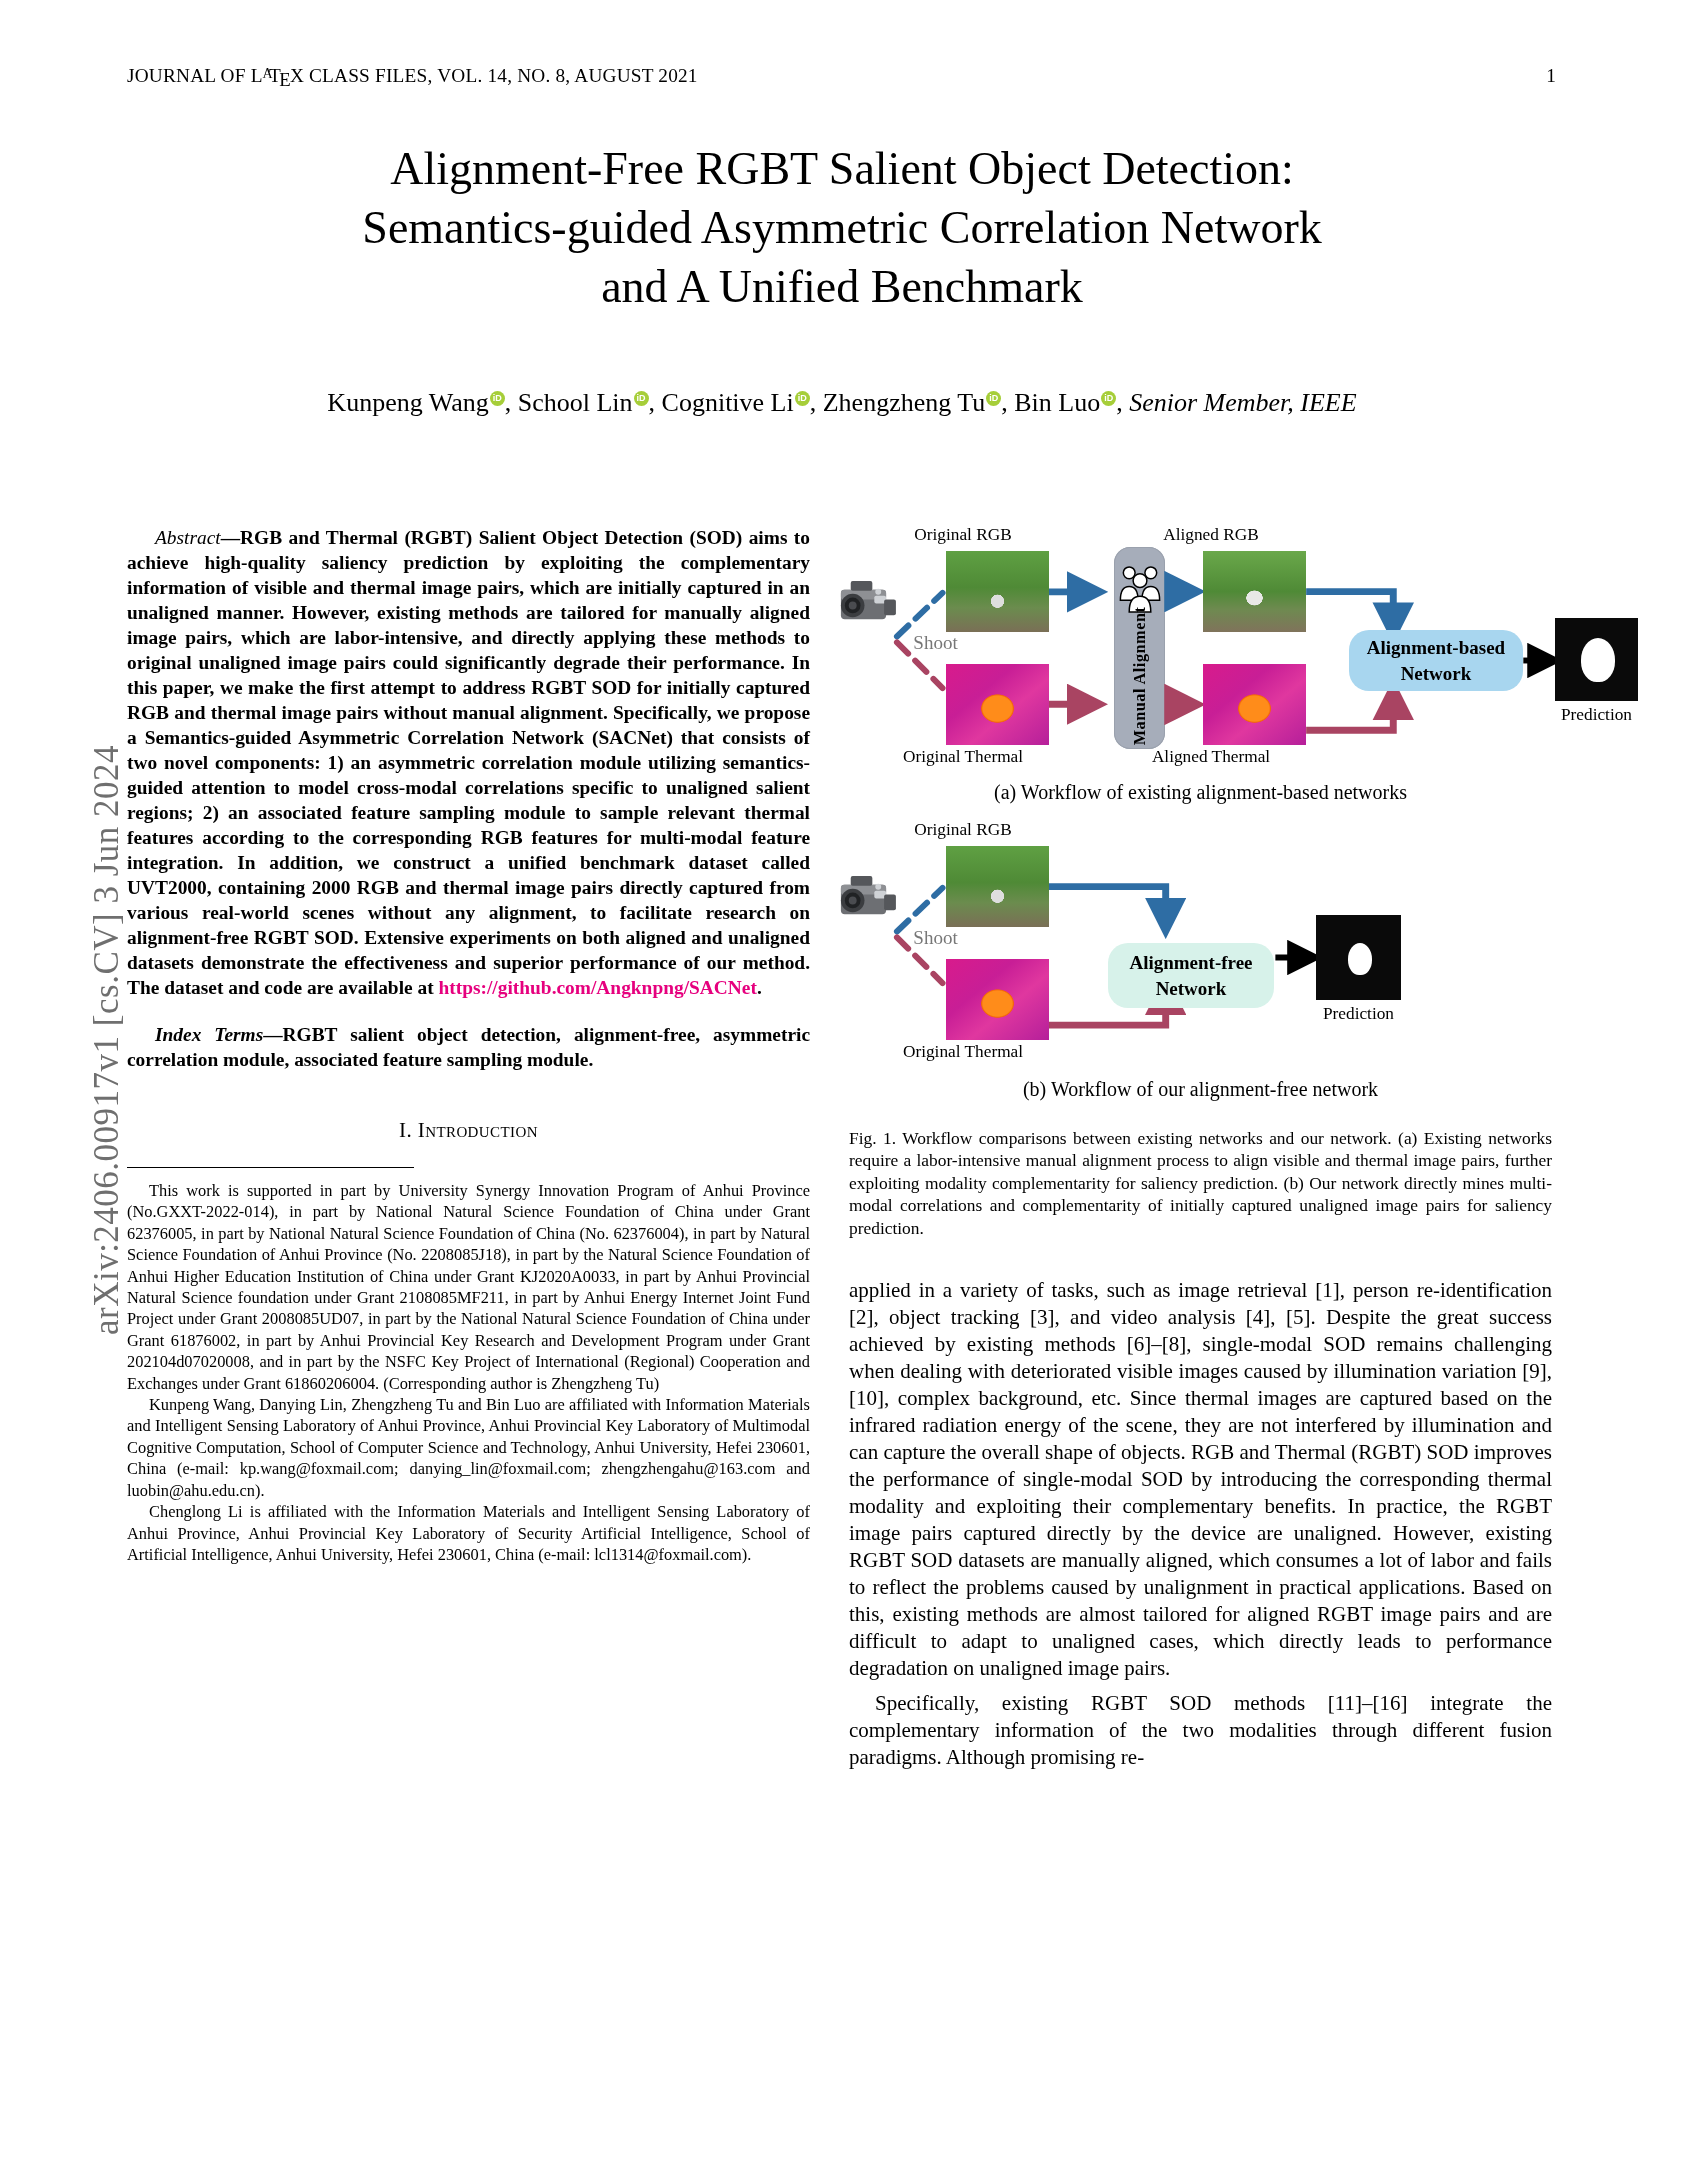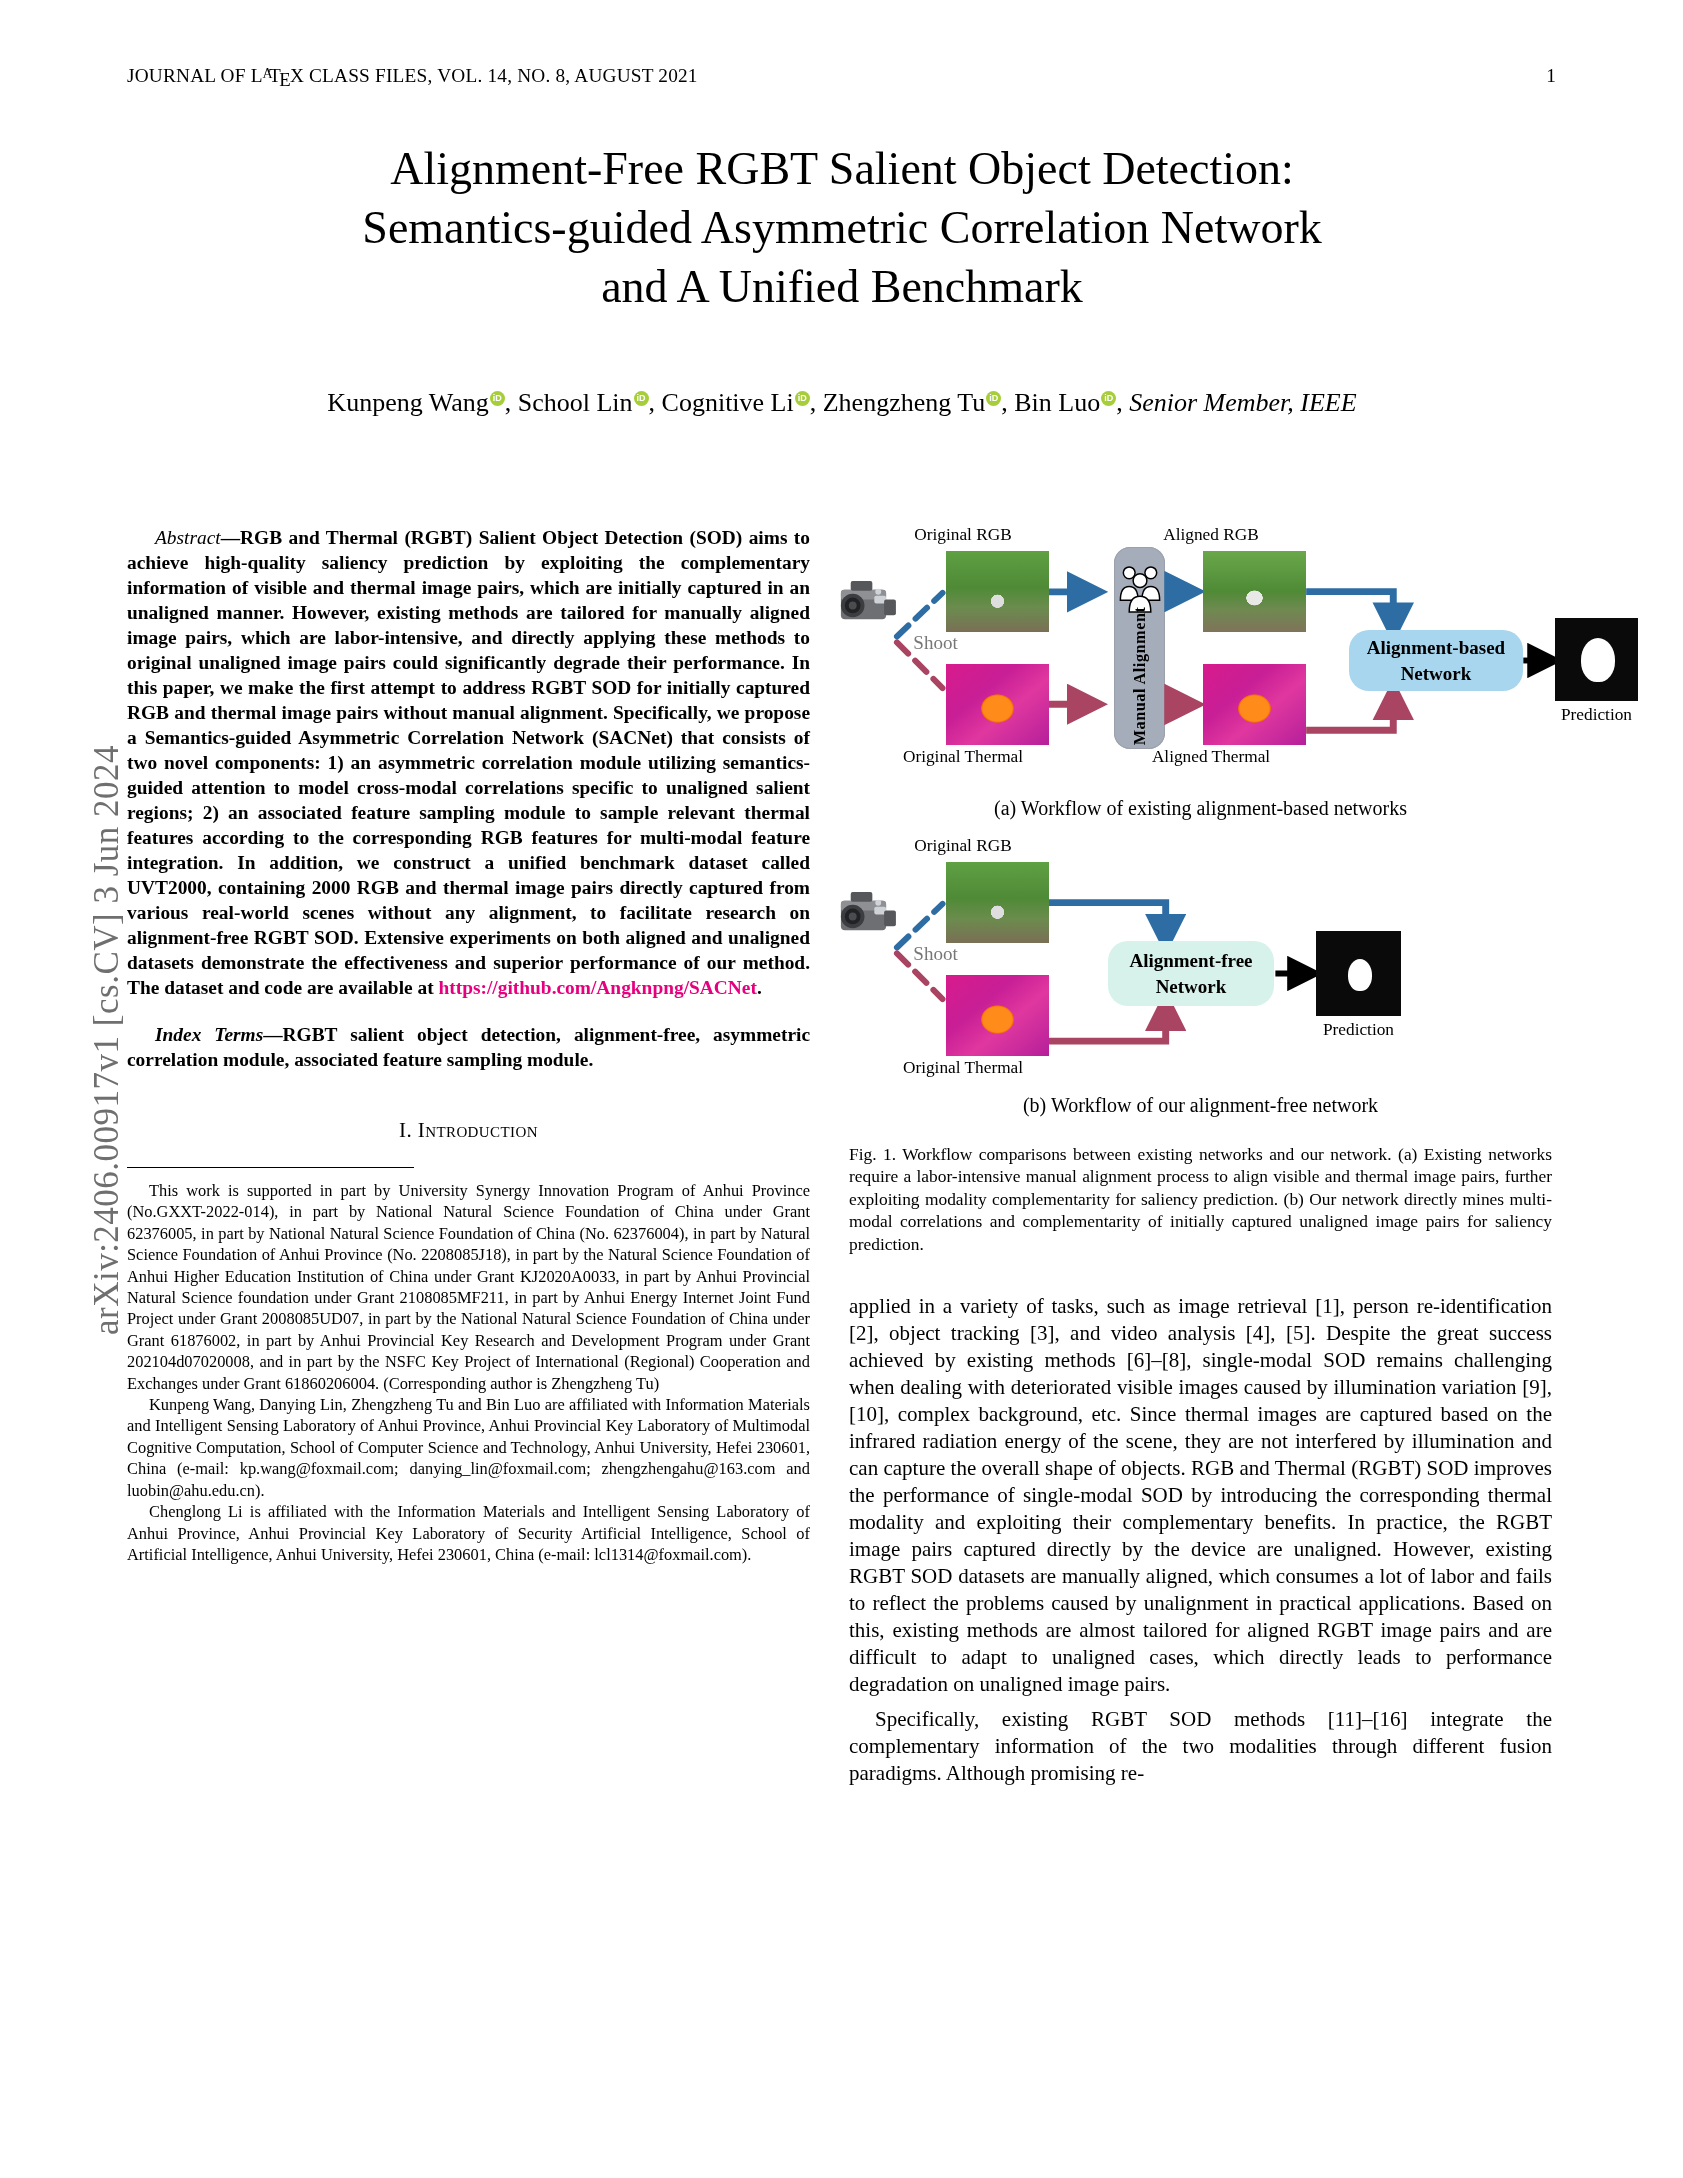--- a/index.html
+++ b/index.html
@@ -353,21 +353,21 @@
           </defs>
           <line x1="0" y1="31" x2="28" y2="31" stroke="#000" stroke-width="6" marker-end="url(#kA)"></line>
         </svg>
 
         <div class="thumb pred" style="left:706px; top:93px; width:83px; height:83px;">
           <div class="blob" style="left:26px; top:20px; width:34px; height:44px;"></div>
         </div>
         <div class="fig-label" style="left:686px; top:180px; width:123px;">Prediction</div>
       </div>
 
-      <div class="caption-ab" style="position:relative; margin-top:24px;">(a) Workflow of existing alignment-based networks</div>
+      <div class="caption-ab" style="position:relative; margin-top:8px;">(a) Workflow of existing alignment-based networks</div>
 
       <div class="fig-panel" style="height:248px; margin-top:16px;">
 
         <div class="fig-label" style="left:0px; top:0px; width:228px;">Original RGB</div>
         <div class="fig-label" style="left:0px; top:222px; width:228px;">Original Thermal</div>
         <div class="fig-label" style="left:42px; top:107px; width:89px; color:#777; font-size:19px;">Shoot</div>
 
         <div class="camera" style="left:-22px; top:51px;">
           <svg width="73" height="55" viewBox="0 0 74 56">
             <rect x="14" y="14" width="46" height="30" rx="4" fill="#6d6f73"></rect>
@@ -396,21 +396,21 @@
               <path d="M0,0 L6,3 L0,6 z" fill="#2e6da4"></path>
             </marker>
             <marker id="rB" markerWidth="6" markerHeight="6" refX="4" refY="3" orient="auto">
               <path d="M0,0 L6,3 L0,6 z" fill="#a94462"></path>
             </marker>
           </defs>
           <path d="M0 41 L118 41 L118 80" stroke="#2e6da4" stroke-width="7" fill="none" marker-end="url(#bB)"></path>
           <path d="M0 181 L118 181 L118 143" stroke="#a94462" stroke-width="7" fill="none" marker-end="url(#rB)"></path>
         </svg>
 
-        <div class="netbox free" style="left:259px; top:105px; width:166px; height:65px;">
+        <div class="netbox free" style="left:259px; top:123px; width:166px; height:65px;">
           <div>
             <div>Alignment-free</div>
             <div>Network</div>
           </div>
         </div>
 
         <svg style="position:absolute; left:426px; top:105px;" width="50" height="65" viewBox="0 0 50 66">
           <defs>
             <marker id="kB" markerWidth="6" markerHeight="6" refX="4" refY="3" orient="auto">
               <path d="M0,0 L6,3 L0,6 z" fill="#000"></path>

